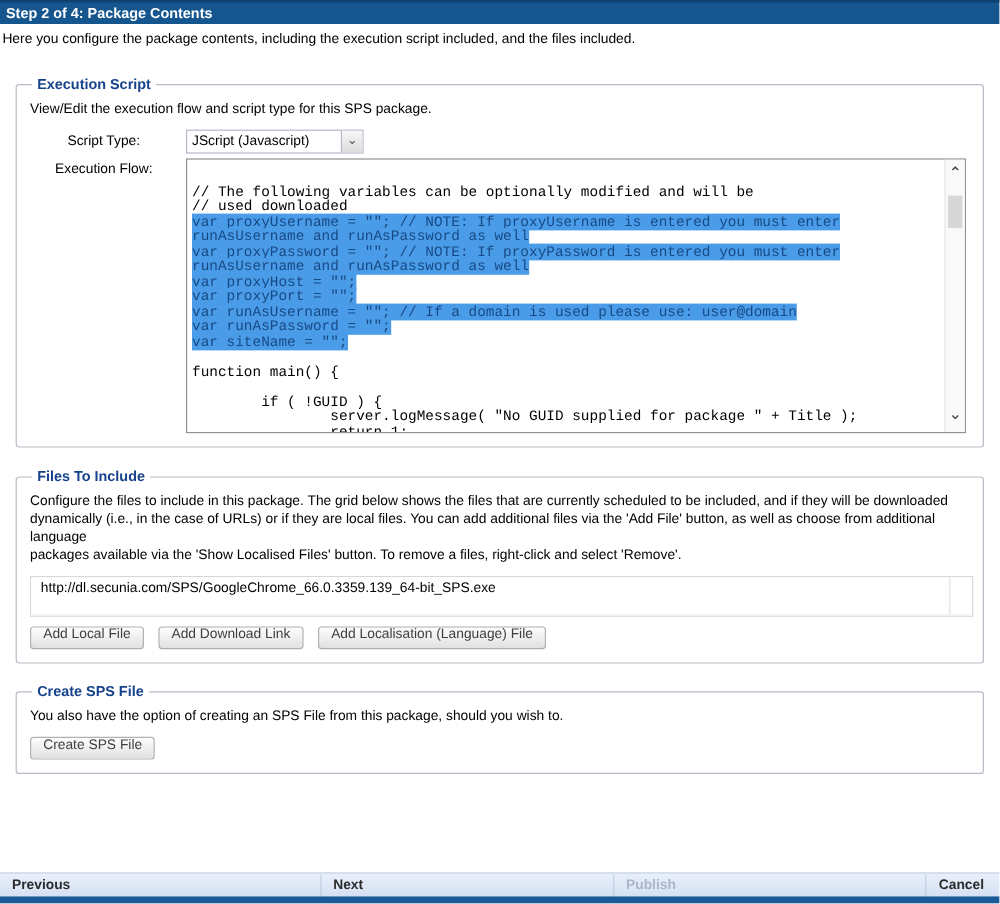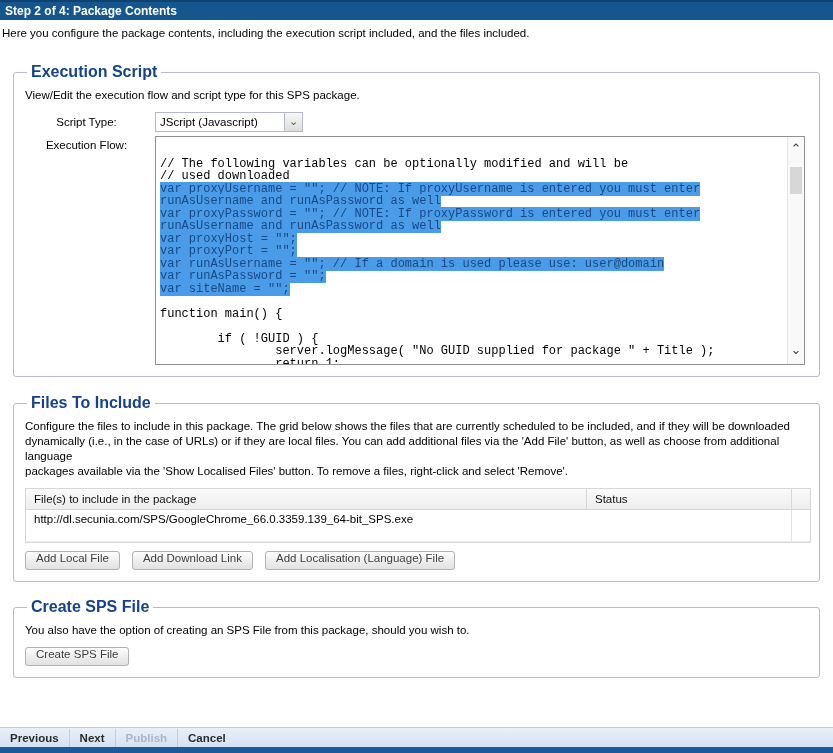--- a/index.html
+++ b/index.html
@@ -18,21 +18,21 @@
   .intro { padding:7px 2px 0 2px; }
   
   fieldset {
     margin:0 13px; border:1px solid #b9bcc7; border-radius:3px;
     padding:2px 8px 11px 10px; background:#fff;
   }
   fieldset.fs1 { margin-top:24px; }
   fieldset.fs2 { margin-top:17px; }
   fieldset.fs3 { margin-top:16px; }
   legend {
-    color:#15428b; font-weight:bold; font-size:16px; padding:0 4px; margin-left:3px;
+    color:#15428b; font-weight:bold; font-size:12px; padding:0 4px; margin-left:3px;
   }
   .fs-desc { margin:5px 0 9px 1px; line-height:15px; white-space:pre-line; }
   
   .form-row { display:flex; margin-top:2px; }
   .form-label { width:131px; text-align:center; padding-right:6px; line-height:20px; flex:none; }
   .form-label.top { line-height:14px; padding-top:4px; }
   
   .combo {
     width:148px; height:20px; border:1px solid #b5b8c8; background:#fff;
     display:flex; align-items:center; cursor:default;
@@ -83,21 +83,21 @@
     display:inline-block; border:1px solid #b1b1b1; border-radius:3px;
     background:linear-gradient(#fdfdfd,#e1e1e1);
     padding:0 10px 5px 10px; font-size:11.5px; color:#3f3f3f;
     font-family:inherit; cursor:pointer; margin-right:12px;
   }
   .btn-row { margin-top:8px; margin-left:1px; }
   
   .footer-bar {
     position:absolute; left:0; right:0; bottom:6px; height:20px;
     background:linear-gradient(#e9effa,#d4e1f3); border-top:1px solid #b9cbe4;
-    display:flex; justify-content:flex-start; align-items:center; padding-right:3px;
+    display:flex; justify-content:space-between; align-items:center; padding-right:3px;
   }
   .tb-btn {
     background:none; border:none; font-family:inherit; font-size:11.5px;
     font-weight:bold; color:#2b2b2b; padding:2px 10px; cursor:pointer; line-height:14px;
   }
   .tb-btn + .tb-btn { border-left:1px solid #bfcde0; }
   .tb-btn.disabled { color:#a9b6c9; cursor:default; }
   .bottom-strip {
     position:absolute; left:0; right:0; bottom:0; height:6px; background:#1a5a99;
   }
@@ -156,25 +156,20 @@
   </div>
 </fieldset>
 
 <fieldset class="fs2">
   <legend>Files To Include</legend>
   <div class="fs-desc">Configure the files to include in this package. The grid below shows the files that are currently scheduled to be included, and if they will be downloaded
 dynamically (i.e., in the case of URLs) or if they are local files. You can add additional files via the 'Add File' button, as well as choose from additional language
 packages available via the 'Show Localised Files' button. To remove a files, right-click and select 'Remove'.</div>
 
   <div class="grid">
-    <div class="grid-header">
-      <div class="col-file">File(s) to include in the package</div>
-      <div class="col-status">Status</div>
-      <div class="col-fill"></div>
-    </div>
     <div>
 
     <div class="grid-row">
         <div class="col-file">http://dl.secunia.com/SPS/GoogleChrome_66.0.3359.139_64-bit_SPS.exe</div>
         <div class="col-fill"></div>
       </div>
       </div>
   </div>
 
   <div class="btn-row">

